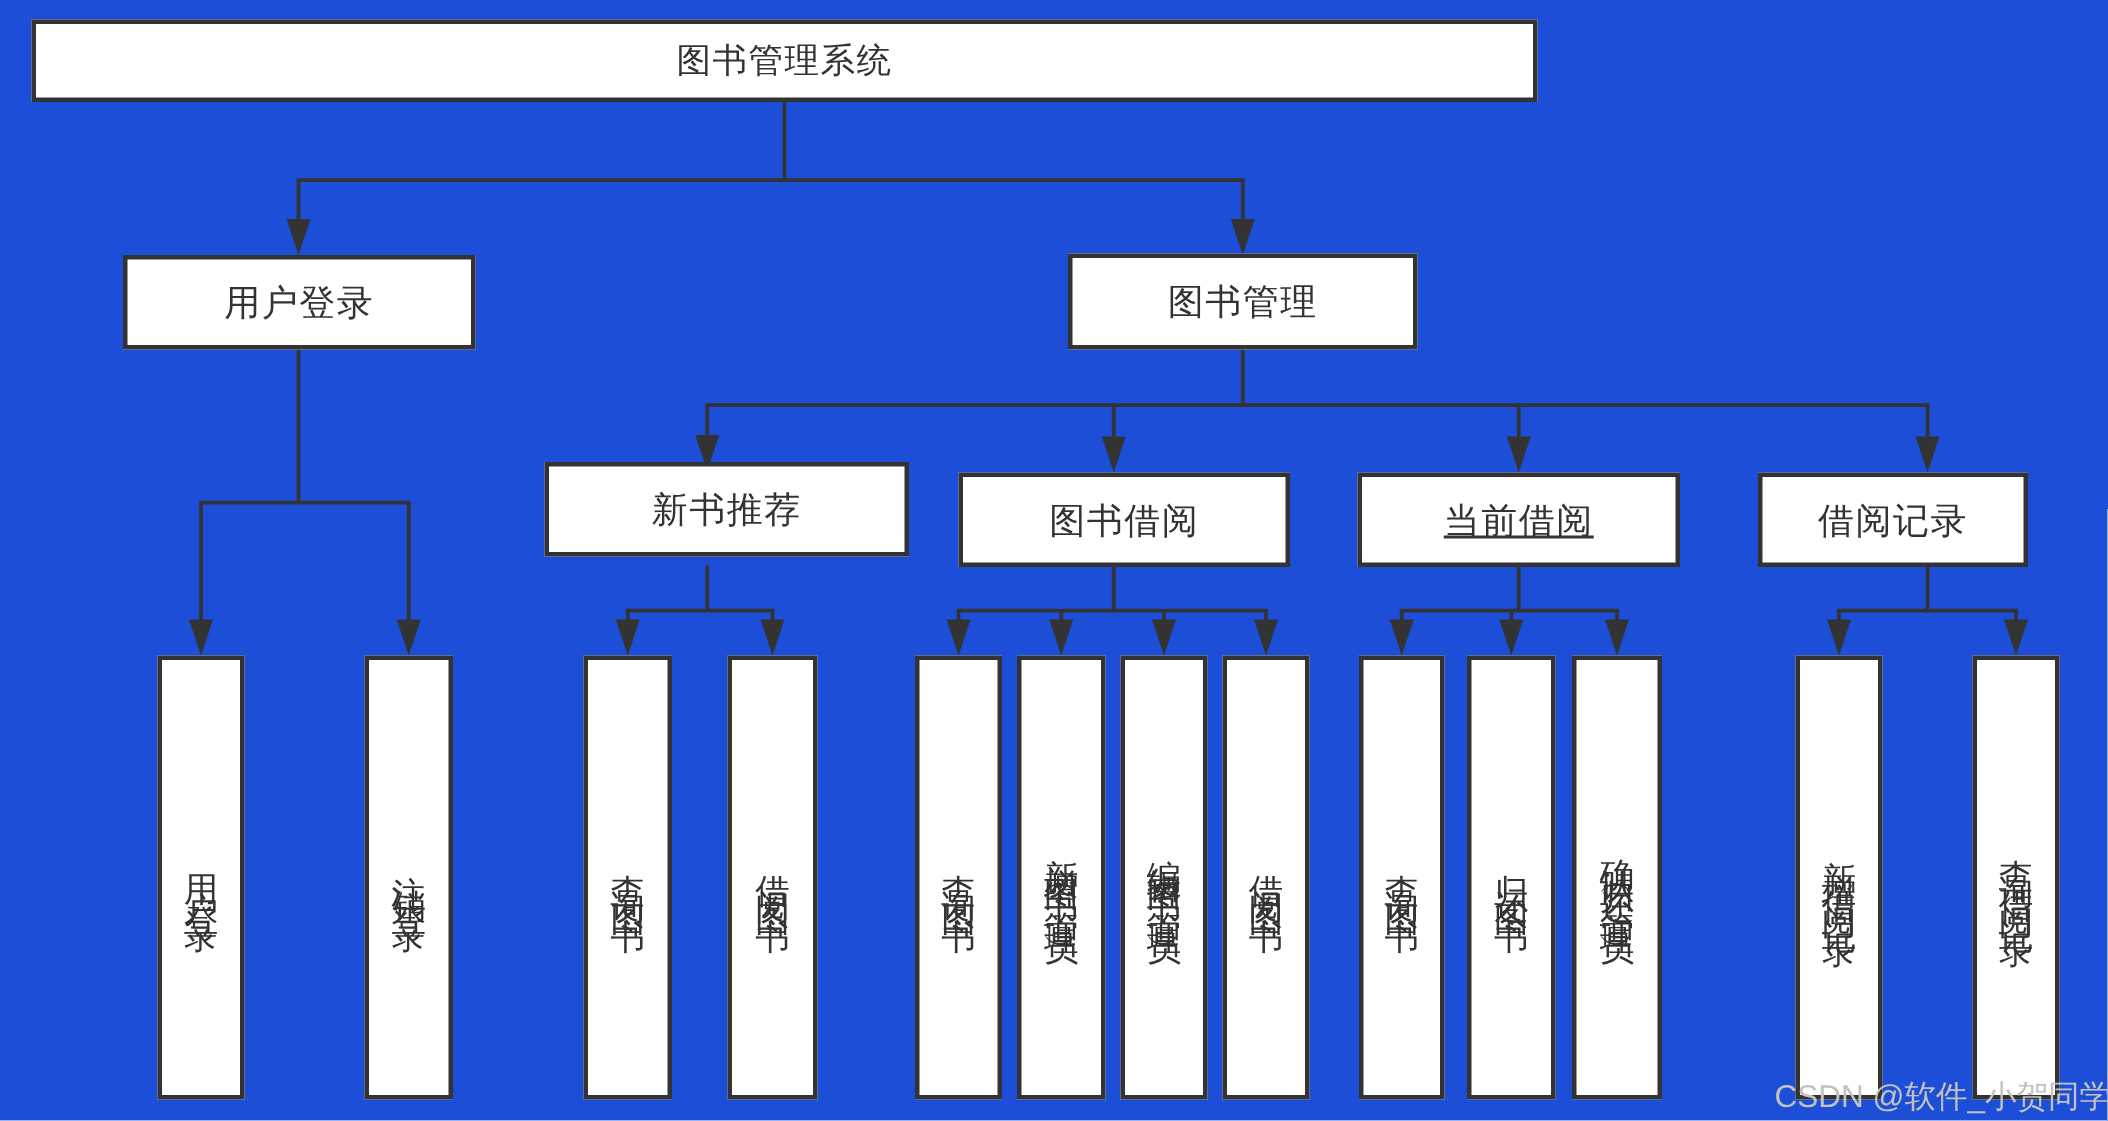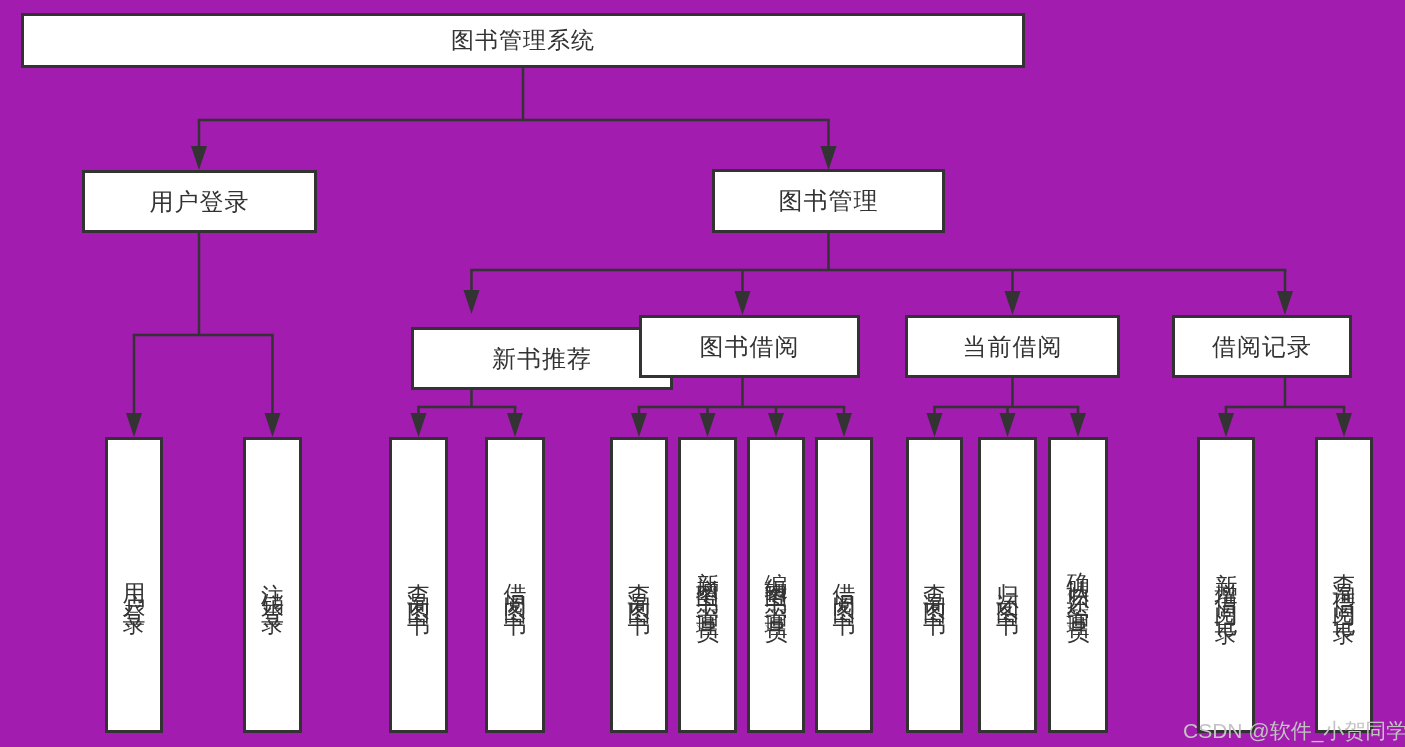--- a/index.html
+++ b/index.html
@@ -1,20 +1,20 @@
 <!DOCTYPE html>
 <html><head>
 <meta charset="utf-8">
 <style>
   html, body { margin: 0; padding: 0; background: #ffffff; }
   #canvas {
     position: relative;
     width: 1405px;
     height: 747px;
-    background: #a21caf;
+    background: #1d4ed8;
     font-family: "Liberation Sans", sans-serif;
     overflow: hidden;
   }
   #connectors {
     position: absolute;
     left: 0; top: 0;
     width: 1405px; height: 747px;
   }
   .node {
     position: absolute;
@@ -129,27 +129,27 @@
     <span class="h">图书管理系统</span>
   </div>
 
   <div class="node" style="left:82px; top:170px; width:235px; height:63px;">
     <span class="h">用户登录</span>
   </div>
   <div class="node" style="left:712px; top:169px; width:233px; height:64px;">
     <span class="h">图书管理</span>
   </div>
 
-  <div class="node" style="left:363px; top:327px; width:262px; height:63px;margin-left:48px;">
+  <div class="node" style="left:363px; top:308px; width:243px; height:63px;">
     <span class="h">新书推荐</span>
   </div>
   <div class="node" style="left:639px; top:315px; width:221px; height:63px;">
     <span class="h">图书借阅</span>
   </div>
-  <div class="node" style="left:905px; top:315px; width:215px; height:63px;">
+  <div class="node" style="left:905px; top:315px; width:215px; height:63px;text-decoration:underline;">
     <span class="h">当前借阅</span>
   </div>
   <div class="node" style="left:1172px; top:315px; width:180px; height:63px;">
     <span class="h">借阅记录</span>
   </div>
 
   <div class="node" style="left:105px; top:437px; width:58px; height:296px;">
     <span class="v">用户登录</span>
   </div>
   <div class="node" style="left:243px; top:437px; width:59px; height:296px;">

